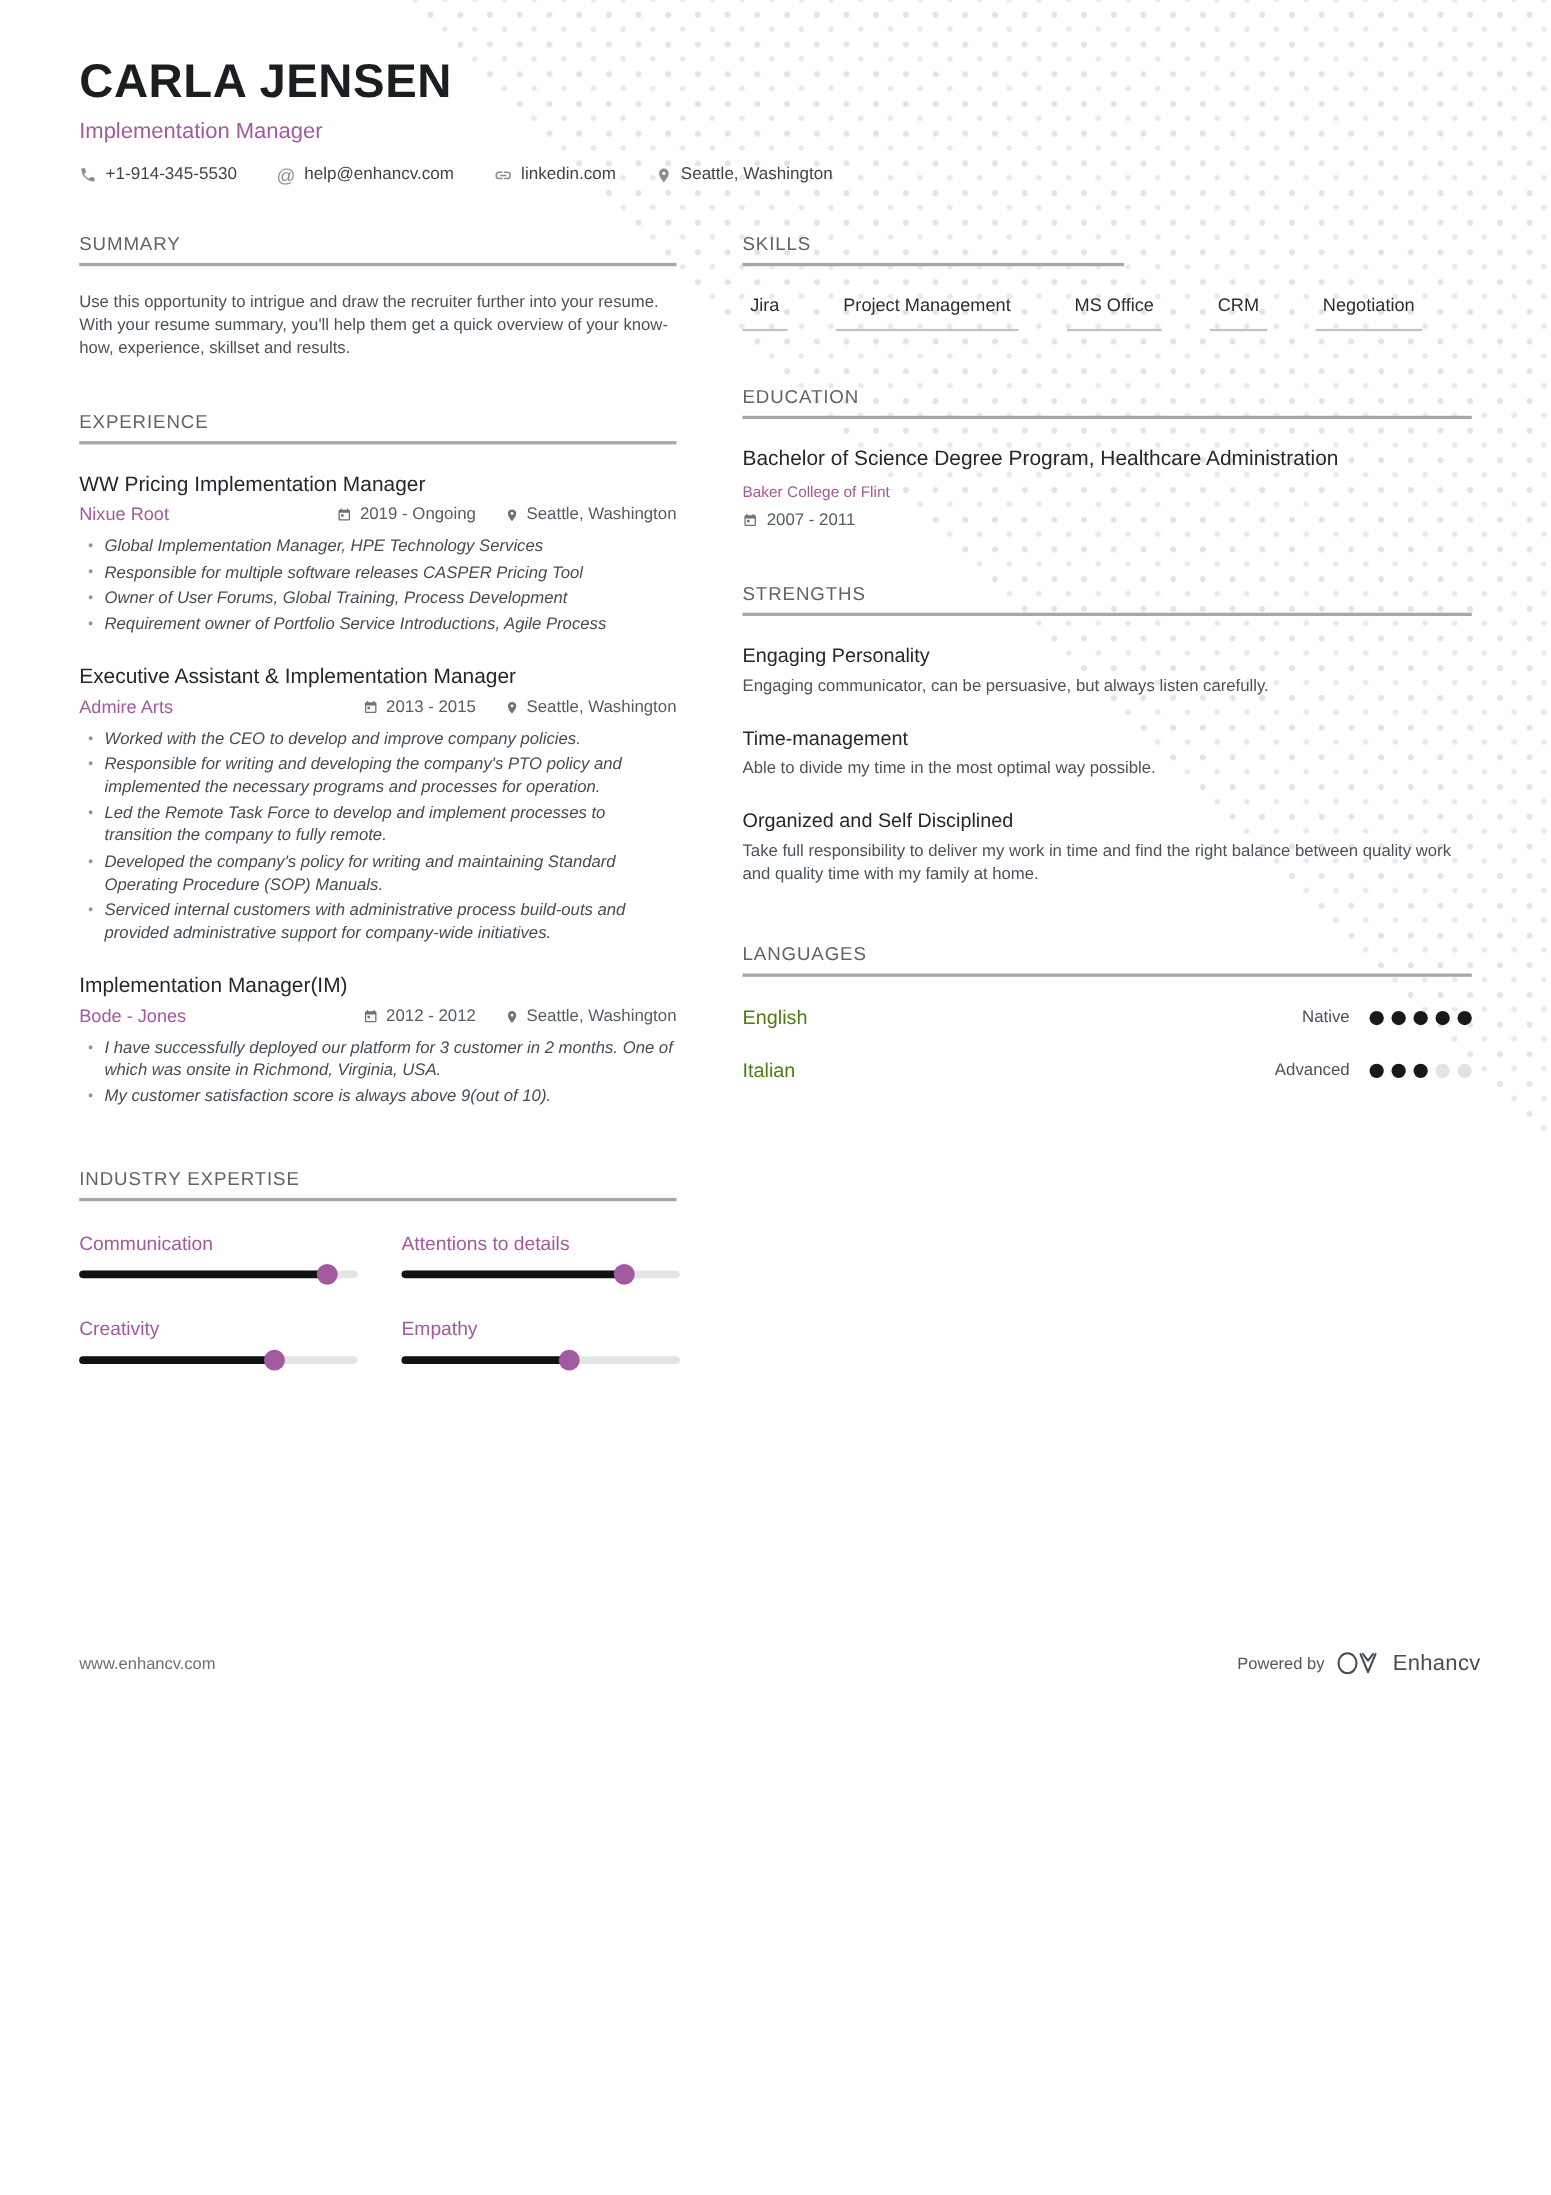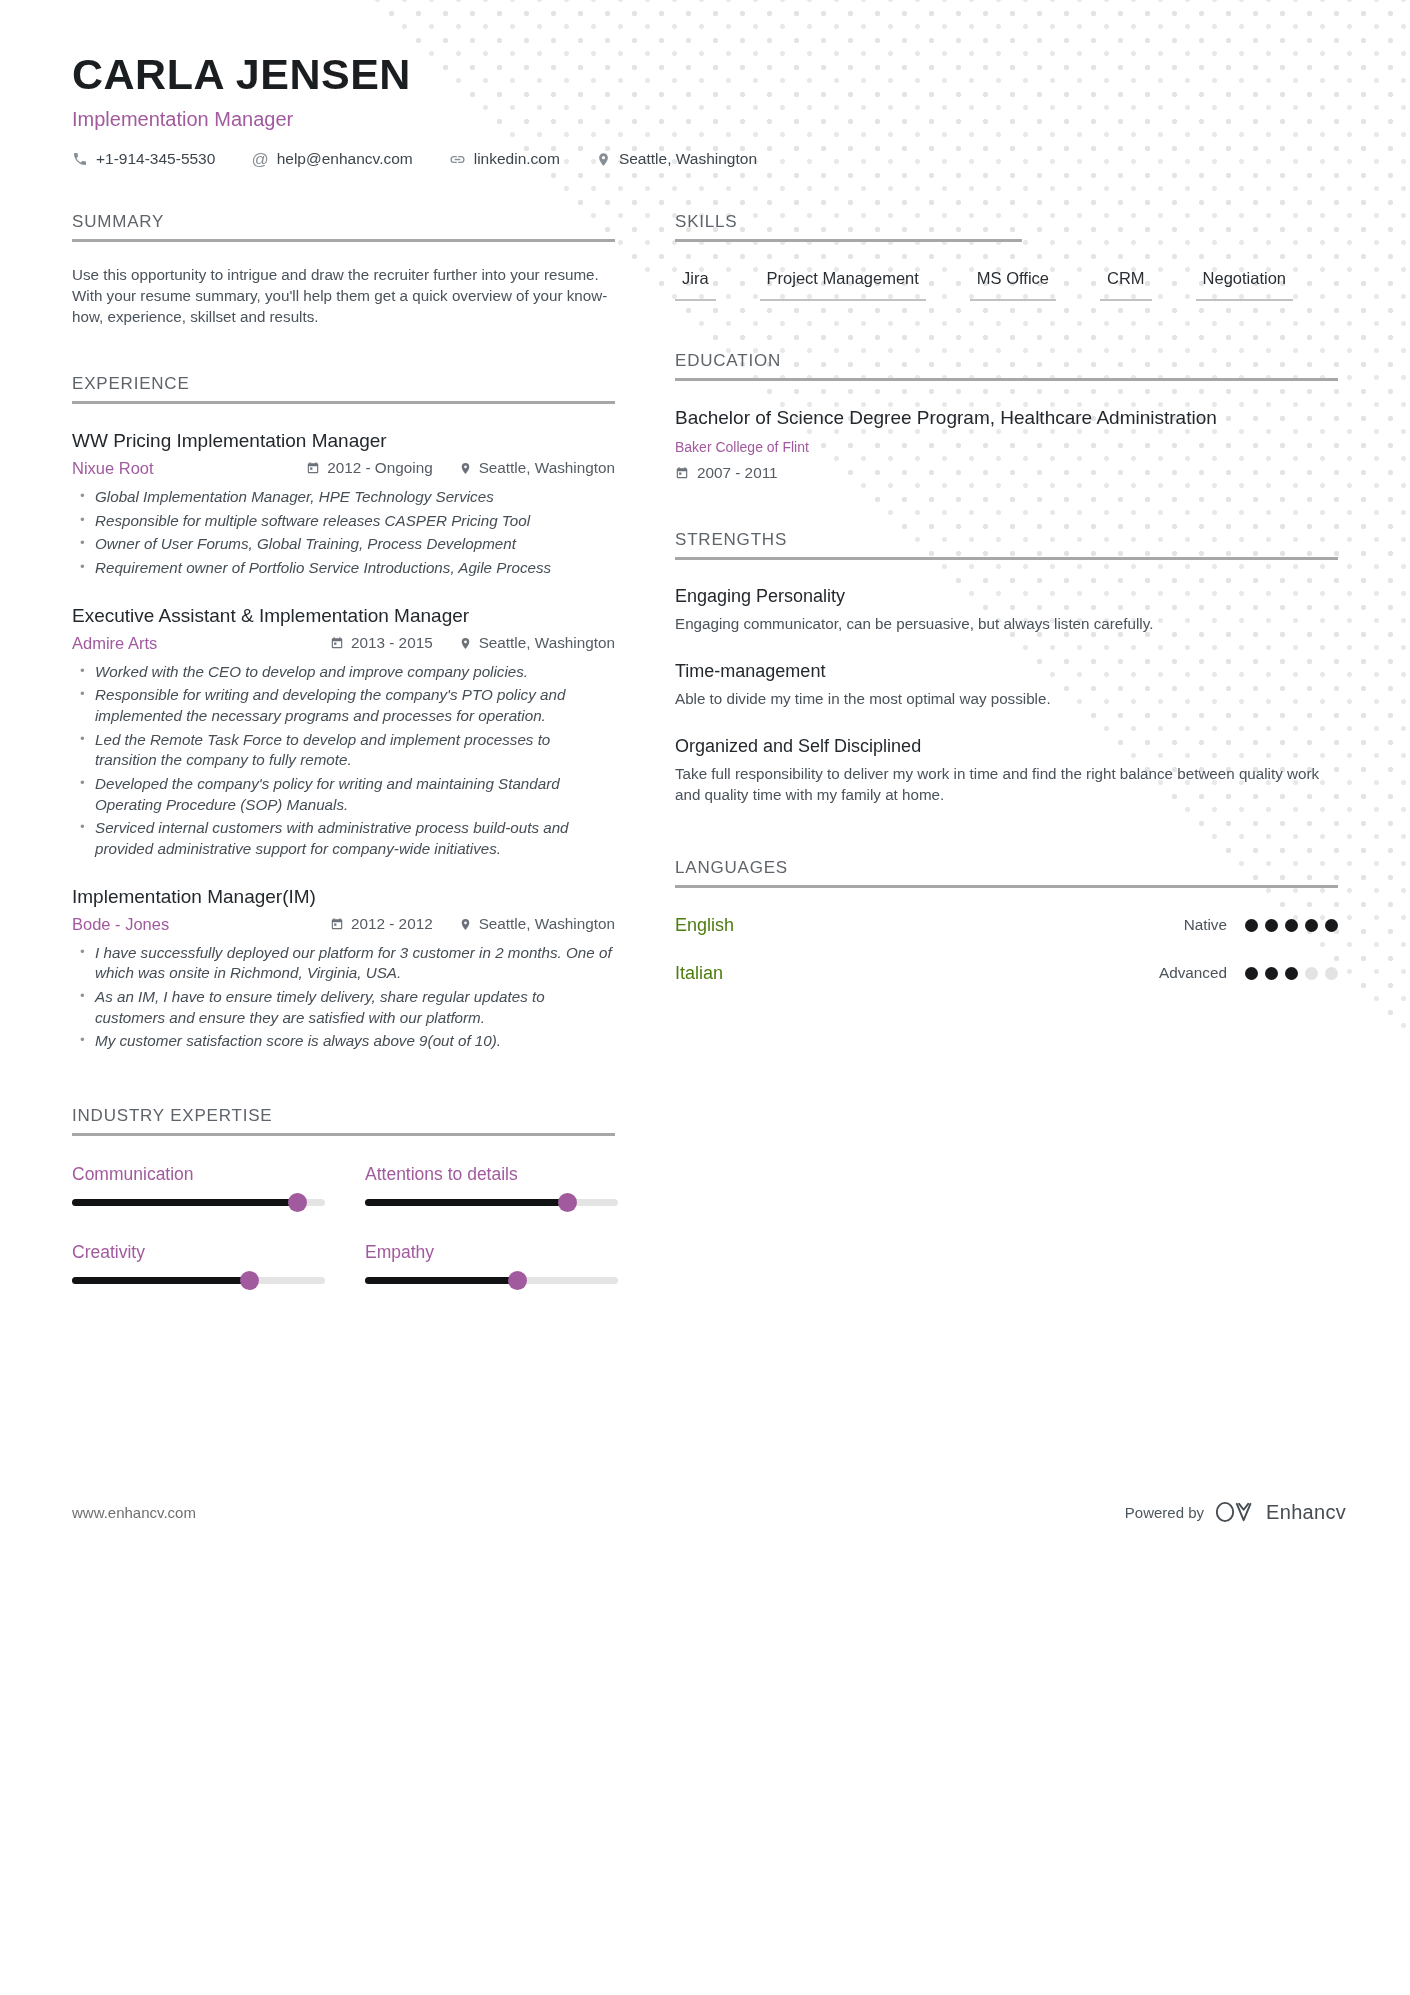--- a/index.html
+++ b/index.html
@@ -149,21 +149,21 @@
 
           <div class="job">
             <div class="job-title">WW Pricing Implementation Manager</div>
             <div class="job-meta">
               <span class="company">Nixue Root</span>
               <span class="meta-right">
                 <span class="meta-item">
                   <svg width="14" height="14" viewBox="0 0 24 24">
                       <path d="M19 4h-1V2h-2v2H8V2H6v2H5a2 2 0 0 0-2 2v13a2 2 0 0 0 2 2h14a2 2 0 0 0 2-2V6a2 2 0 0 0-2-2zm0 15H5V9h14zM7 11h4v4H7z"></path>
                     </svg>
-                  <span>2012 - Ongoing</span>
+                  <span>2019 - Ongoing</span>
                 </span>
                 <span class="meta-item">
                   <svg width="13" height="13" viewBox="0 0 24 24">
                       <path d="M12 2a7 7 0 0 0-7 7c0 5.25 7 13 7 13s7-7.75 7-13a7 7 0 0 0-7-7zm0 9.5A2.5 2.5 0 1 1 12 6.5a2.5 2.5 0 0 1 0 5z"></path>
                     </svg>
                   <span>Seattle, Washington</span>
                 </span>
               </span>
             </div>
             <ul class="bullets">
@@ -216,21 +216,20 @@
                 <span class="meta-item">
                   <svg width="13" height="13" viewBox="0 0 24 24">
                       <path d="M12 2a7 7 0 0 0-7 7c0 5.25 7 13 7 13s7-7.75 7-13a7 7 0 0 0-7-7zm0 9.5A2.5 2.5 0 1 1 12 6.5a2.5 2.5 0 0 1 0 5z"></path>
                     </svg>
                   <span>Seattle, Washington</span>
                 </span>
               </span>
             </div>
             <ul class="bullets">
               <li>I have successfully deployed our platform for 3 customer in 2 months. One of which was onsite in Richmond, Virginia, USA.</li>
-              <li>As an IM, I have to ensure timely delivery, share regular updates to customers and ensure they are satisfied with our platform.</li>
               <li>My customer satisfaction score is always above 9(out of 10).</li>
             </ul>
           </div>
         </section>
 
         <section class="section-industry">
           <div class="section-heading">INDUSTRY EXPERTISE</div>
           <div class="expertise-grid">
             <div>
               <div class="exp-label">Communication</div>

